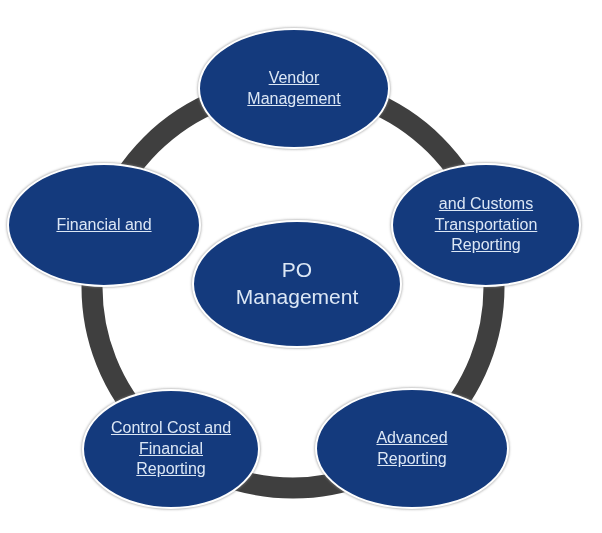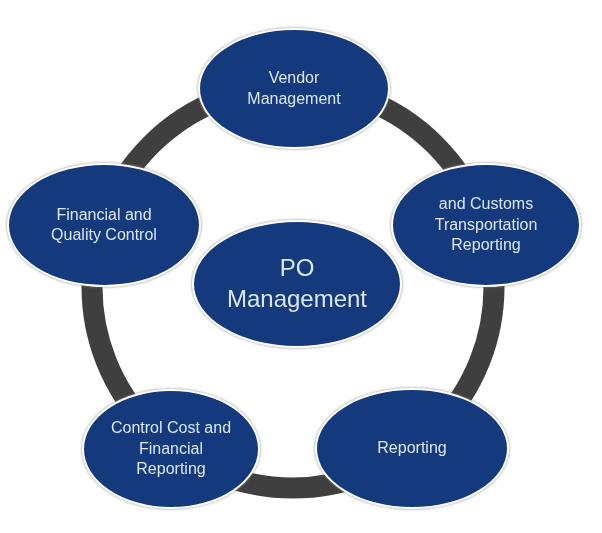--- a/index.html
+++ b/index.html
@@ -34,22 +34,22 @@
     border:2px solid var(--node-border);
     box-shadow:0 0 2px 1px rgba(130,130,130,0.45);
     display:flex;
     align-items:center;
     justify-content:center;
     text-align:center;
     color:var(--node-text);
     line-height:1.28;
   }
   .node .label span{display:block;}
-  .node-outer{font-size:16px;}
-  .node-center{font-size:24px;}
+  .node-outer{font-size:16px;text-decoration:underline;}
+  .node-center{font-size:21px;}
 
   .node-vendor       {left:198px; top:28px;  width:192px; height:121px;}
   .node-transport    {left:391px; top:163px; width:190px; height:124px;}
   .node-advanced     {left:315px; top:388px; width:194px; height:121px;}
   .node-landed       {left:82px;  top:389px; width:178px; height:120px;}
   .node-production   {left:7px;   top:163px; width:194px; height:124px;}
   .node-po           {left:192px; top:220px; width:210px; height:128px;}
 </style>
 </head>
 <body>
@@ -70,36 +70,36 @@
   <div class="node node-outer node-transport">
     <div class="label">
       <span>and Customs</span>
       <span>Transportation</span>
       <span>Reporting</span>
     </div>
   </div>
 
   <div class="node node-outer node-advanced">
     <div class="label">
+      <span>Advanced</span>
       <span>Reporting</span>
     </div>
   </div>
 
   <div class="node node-outer node-landed">
     <div class="label">
       <span>Control Cost and</span>
       <span>Financial</span>
       <span>Reporting</span>
     </div>
   </div>
 
   <div class="node node-outer node-production">
     <div class="label">
       <span>Financial and</span>
-      <span>Quality Control</span>
     </div>
   </div>
 
   <div class="node node-center node-po">
     <div class="label">
       <span>PO</span>
       <span>Management</span>
     </div>
   </div>
 

